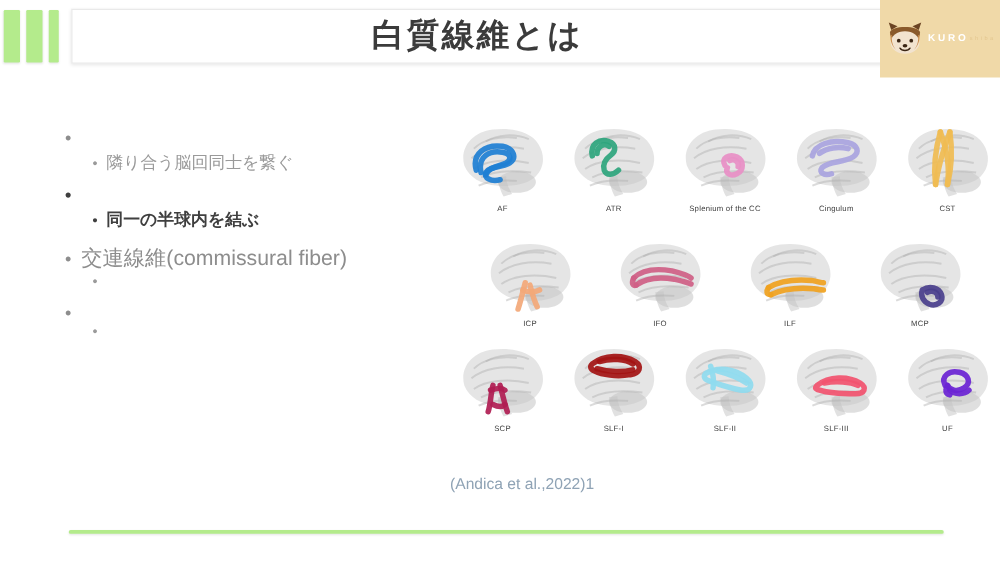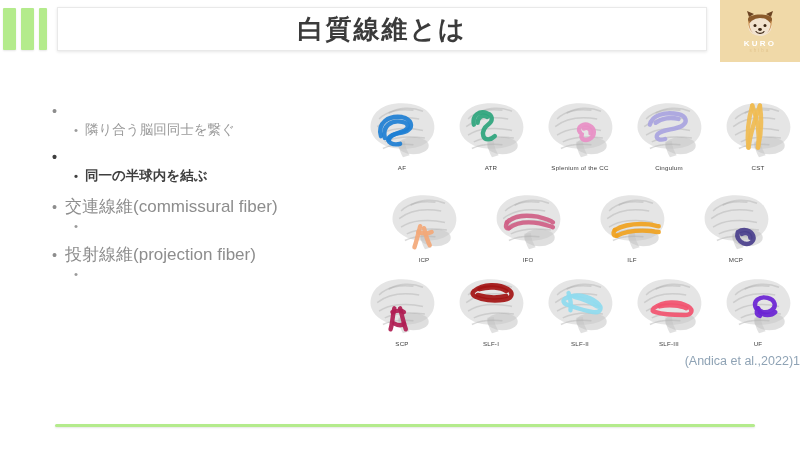--- a/index.html
+++ b/index.html
@@ -38,28 +38,29 @@
     box-shadow: 0 1px 3px rgba(0,0,0,0.10);
     display: flex; align-items: center; justify-content: center;
     box-sizing: border-box;
   }
   #title-text {
     font-size: 26px;
     font-weight: bold;
     color: #3b3b3b;
     letter-spacing: 2px;
     line-height: 1;
+    font-family: Liberation Serif, serif;
   }
 
   
   #logo-badge {
     position: absolute; right: 0; top: 0;
-    width: 80px; height: 62px;
+    width: 96px; height: 62px;
     background: #f0d9a8;
-    display: flex; flex-direction: column;
+    display: flex; flex-direction: row;
     align-items: center; justify-content: center;
     gap: 1px;
   }
   #logo-mark { width: 34px; height: 30px; display: block; }
   #logo-wordmark {
     font-size: 8px; font-weight: bold; color: #ffffff;
     letter-spacing: 2.2px; line-height: 1;
   }
   #logo-subtext {
     font-size: 4.5px; color: #e3c68f; letter-spacing: 2px; line-height: 1;
@@ -108,22 +109,22 @@
   .brain-svg { display: block; }
   .brain-label {
     font-size: 6.2px;
     color: #3c3c3c;
     letter-spacing: 0.2px;
     margin-top: 1px;
     text-align: center;
     white-space: nowrap;
   }
   #citation {
-    position: absolute; left: 0; top: 260px; width: 440px;
-    text-align: right;
+    position: absolute; left: 0; top: 286px; width: 440px;
+    text-align: left;
     font-size: 12.5px;
     color: #8fa3b5;
   }
 
   
   #footer-rule {
     position: absolute; left: 55px; top: 424px;
     width: 700px; height: 3px;
     background: #b4eb8c;
     border-radius: 2px;
@@ -191,21 +192,20 @@
       <span>交連線維(commissural fiber)</span>
     </div>
     <div class="bullet-l2">
       <span class="dot">•</span>
     </div>
   </div>
 
   <div class="bullet-group">
     <div class="bullet-l1">
       <span class="dot">•</span>
-      <span>投射線維(projection fiber)</span>
     </div>
     <div class="bullet-l2">
       <span class="dot">•</span>
     </div>
   </div>
 
 </div>
 
 <div id="figure-panel">
 

